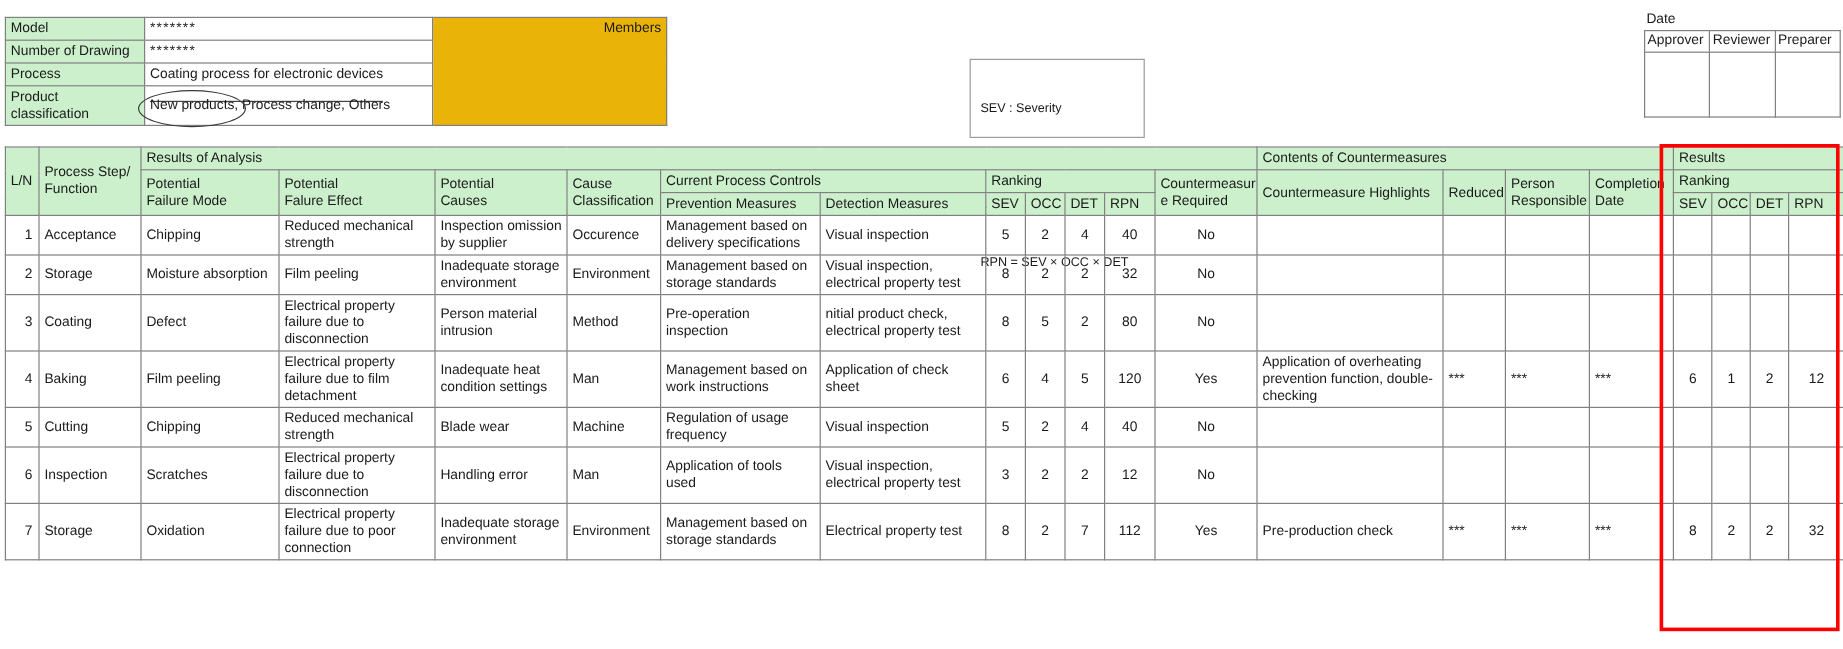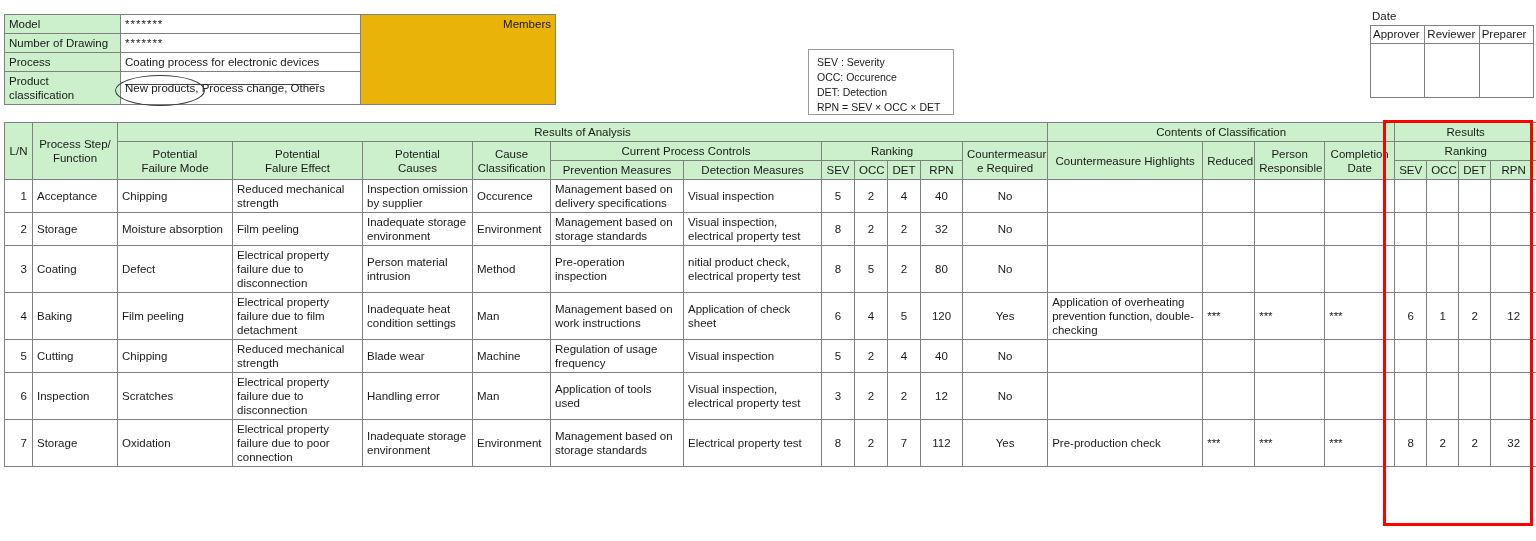--- a/index.html
+++ b/index.html
@@ -25,21 +25,21 @@
   td, th {
     border: 1px solid #808080;
     padding: 2px 4px;
     font-weight: normal;
     vertical-align: middle;
     text-align: left;
     font-size: 11.5px;
     line-height: 1.22;
     box-sizing: border-box;
   }
-  .hdr { background: #ccf0cc; text-align: center; vertical-align: middle; }
+  .hdr { background: #ccf0cc; vertical-align: middle; }
 
   
   #info-block {
     position: absolute;
     left: 4px;
     top: 14px;
     width: 552px;
   }
   #info-block table { width: 100%; }
   #info-block td { height: 19px; margin-top: 28px; }
@@ -69,21 +69,21 @@
     top: 49px;
     width: 146px;
     height: 66px;
     border: 1px solid #9a9a9a;
     background: #ffffff;
     padding: 5px 0 0 8px;
     box-sizing: border-box;
     font-size: 10.5px;
     line-height: 1.42;
   }
-  #legend-box div { white-space: nowrap; }
+  #legend-box div { white-space: nowrap; margin-top: 28px; }
 
   
   #date-block {
     position: absolute;
     left: 1370px;
     top: 10px;
     width: 164px;
   }
   #date-label { font-size: 11.5px; margin-bottom: 3px; padding-left: 2px; }
   #date-block table { width: 100%; }
@@ -205,21 +205,21 @@
 
     <thead>
 
       <tr>
         <td class="hdr" rowspan="3">L/N</td>
         <td class="hdr" rowspan="3">
           <span>Process Step/</span><br>
           <span>Function</span>
         </td>
         <td class="hdr" colspan="11">Results of Analysis</td>
-        <td class="hdr thick-l" colspan="4">Contents of Classification</td>
+        <td class="hdr thick-l" colspan="4">Contents of Countermeasures</td>
         <td class="hdr thick-l" colspan="4">Results</td>
       </tr>
 
       <tr>
         <td class="hdr" rowspan="2">
           <span>Potential</span><br>
           <span>Failure Mode</span>
         </td>
         <td class="hdr" rowspan="2">
           <span>Potential</span><br>

